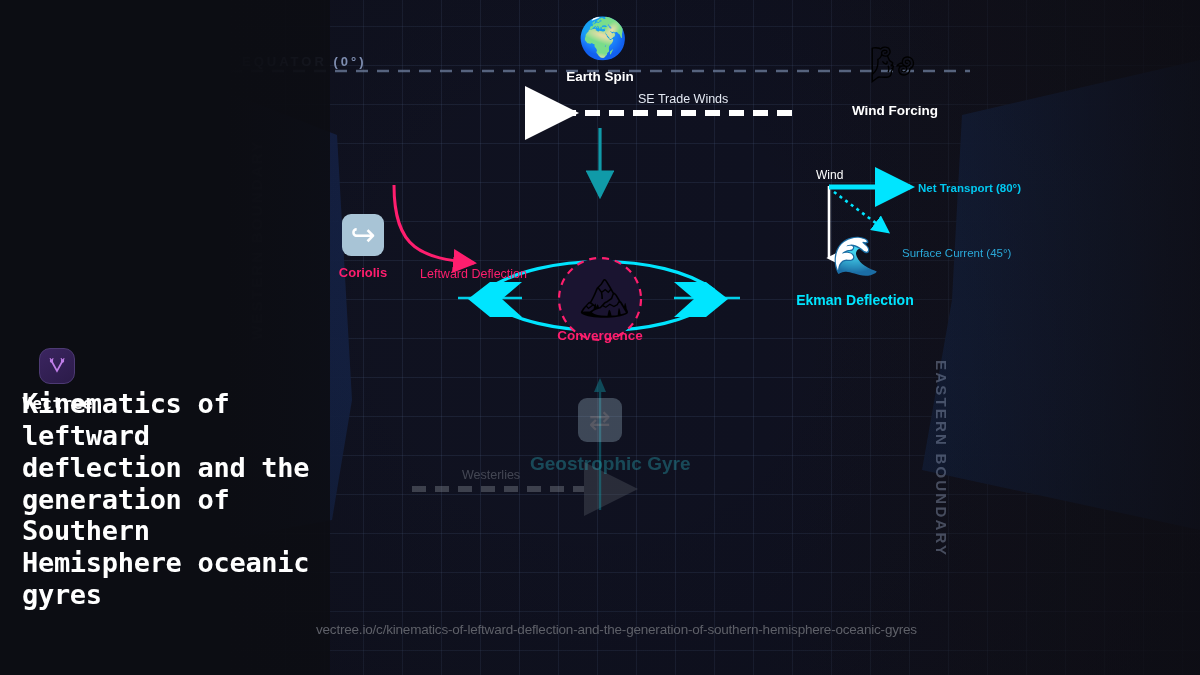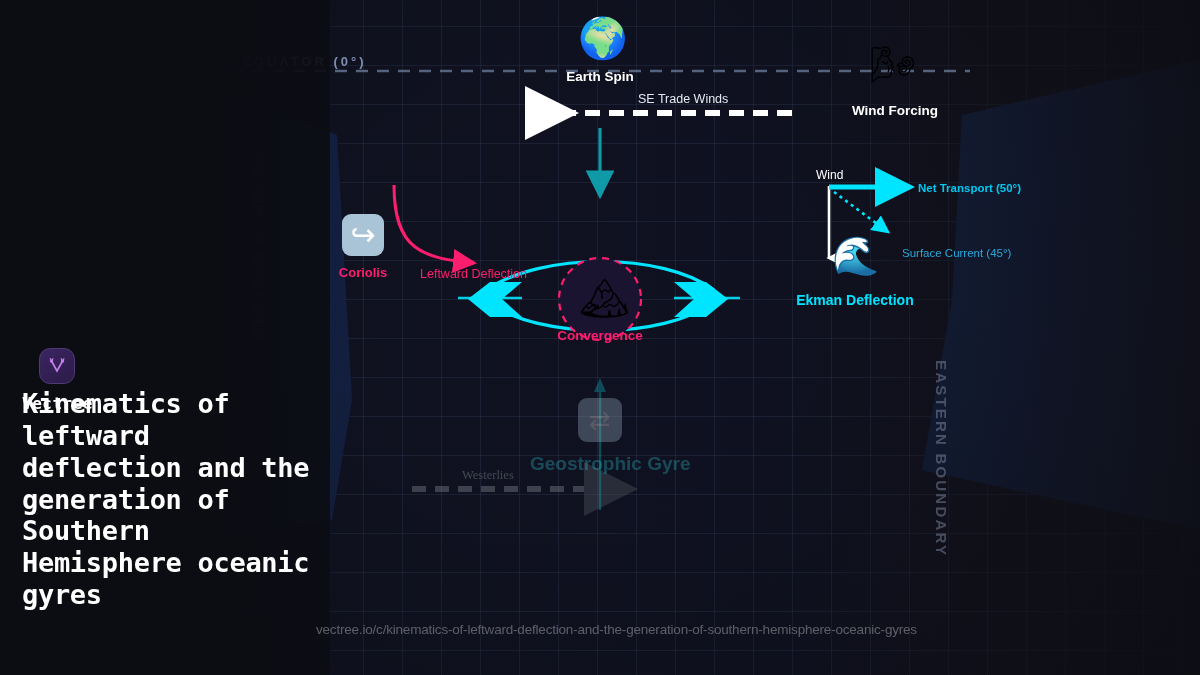--- a/index.html
+++ b/index.html
@@ -190,34 +190,34 @@
       <span style="color:#ffffff;font-size:30px;line-height:1;font-family:'DejaVu Sans',sans-serif;">↪</span>
     </div>
     <div class="caption" style="left:96px;top:257px;width:90px;color:#ff1e6e;font-size:13px;">Coriolis</div>
 
     <div class="node-lbl" style="left:198px;top:267px;color:#ff1e6e;font-size:12.5px;">Leftward Deflection</div>
 
     <div class="emoji" style="left:357px;top:278px;font-size:40px;">🏔</div>
     <div class="caption" style="left:318px;top:320px;width:120px;color:#ff1e6e;font-size:13.5px;">Convergence</div>
 
     <div class="node-lbl" style="left:594px;top:168px;color:#ffffff;font-size:12px;">Wind</div>
-    <div class="node-lbl" style="left:696px;top:182px;color:#00c8f0;font-size:11.5px;font-weight:700;">Net Transport (50°)</div>
+    <div class="node-lbl" style="left:696px;top:182px;color:#00c8f0;font-size:11.5px;font-weight:700;">Net Transport (80°)</div>
     <div class="node-lbl" style="left:680px;top:207px;color:#2aa8d8;font-size:11.5px;margin-top:40px;">Surface Current (45°)</div>
 
     <div class="emoji" style="left:610px;top:237px;font-size:38px;">🌊</div>
     <div class="caption" style="left:558px;top:284px;width:150px;color:#00e5ff;font-size:14px;">Ekman Deflection</div>
 
     <div class="dim">
       <div class="icon-box" style="left:356px;top:398px;width:44px;height:44px;background:#a8c4d6;">
         <span style="color:#ffffff;font-size:26px;line-height:1;font-family:'DejaVu Sans',sans-serif;">⇄</span>
       </div>
       <div class="caption" style="left:308px;top:445px;width:140px;color:#2ecbd8;font-size:19px;">Geostrophic Gyre</div>
     </div>
 
-    <div class="node-lbl dim" style="left:240px;top:468px;color:#b9bec7;font-size:12.5px;font-family:Liberation Serif, serif;">Westerlies</div>
+    <div class="node-lbl dim" style="left:240px;top:468px;color:#b9bec7;font-size:12.5px;">Westerlies</div>
   </div>
 
   <div class="panel">
     <div class="brand">
       <div class="brand-logo">
         <svg width="20" height="20" viewBox="0 0 20 20">
           <path d="M4.5 5 L10 15 L15.5 5" fill="none" stroke="#c07ee8" stroke-width="1.7" stroke-linecap="round"></path>
           <circle cx="4.5" cy="5" r="1.7" fill="#c07ee8"></circle>
           <circle cx="15.5" cy="5" r="1.7" fill="#c07ee8"></circle>
           <path d="M3.2 2.6 L4.5 5 M6 2.6 L4.5 5 M14.2 2.6 L15.5 5 M17 2.6 L15.5 5" stroke="#c07ee8" stroke-width="1.1" stroke-linecap="round" fill="none"></path>

